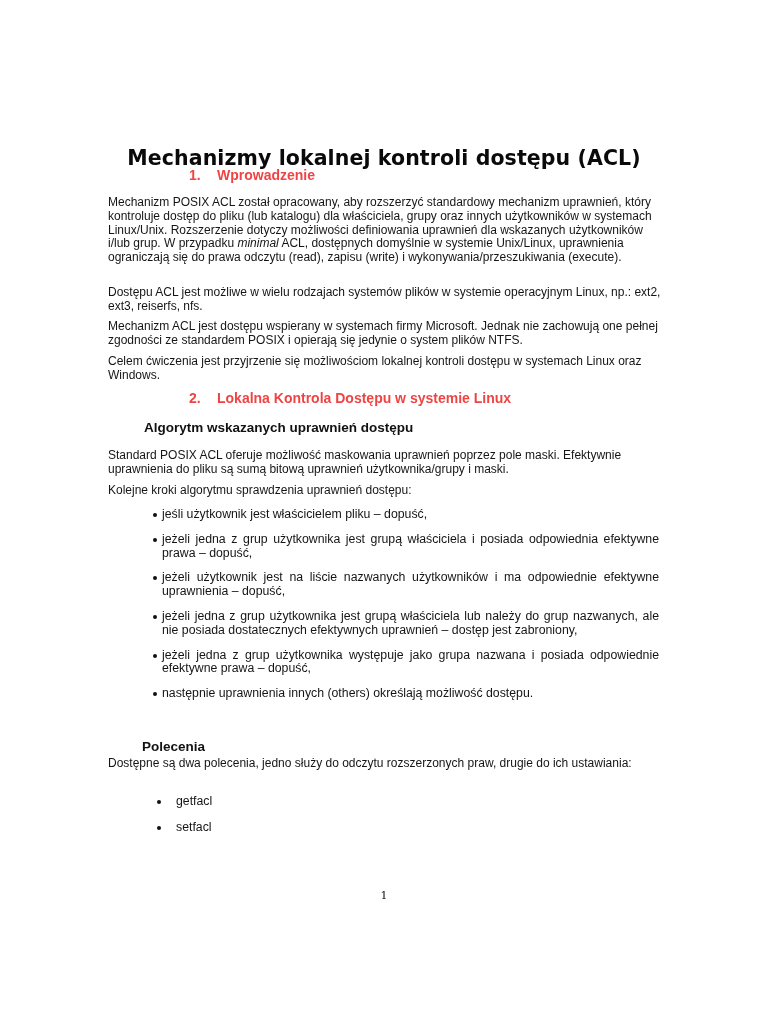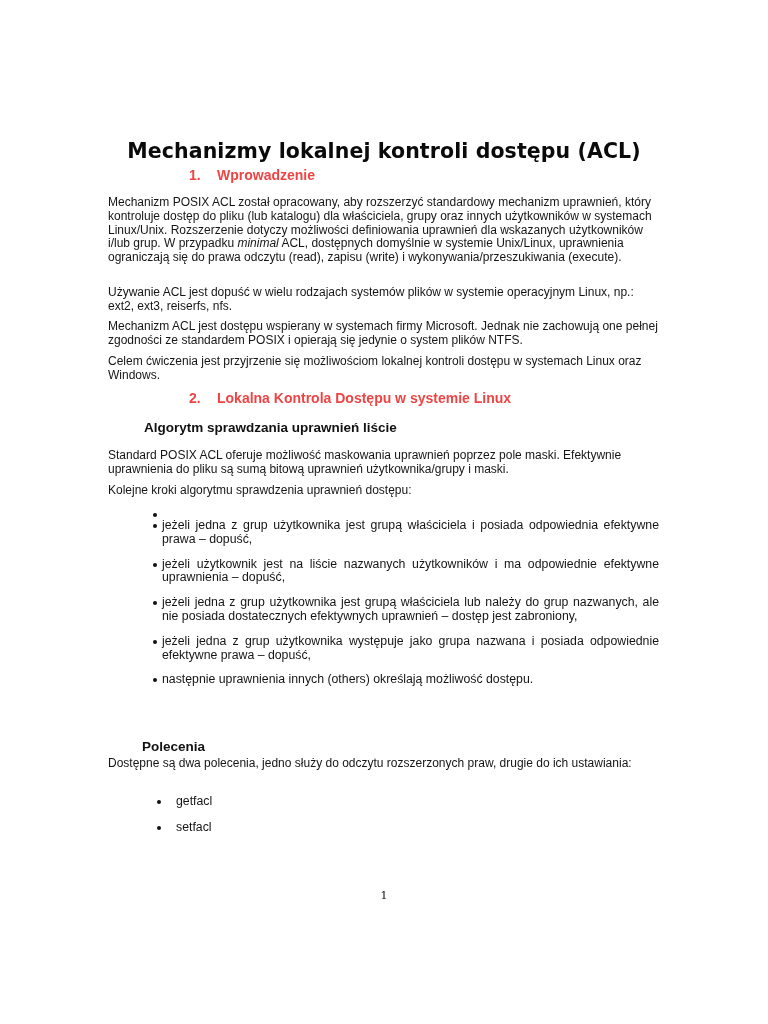--- a/index.html
+++ b/index.html
@@ -31,21 +31,21 @@
     .title {
       position: absolute;
       left: 0; right: 0;
       top: 131px;
       text-align: center;
       font-family: "DejaVu Sans", sans-serif;
       font-weight: 600;
       font-size: 20.5px;
       letter-spacing: 0.1px;
       color: #0a0a0a;
-      margin: 8px;
+      margin: 15px;
       white-space: nowrap;
     }
     .h1 {
       position: absolute;
       font-weight: bold;
       font-size: 14px;
       color: #ef4444;
       margin: 0;
       white-space: nowrap;
     }
@@ -136,38 +136,38 @@
   <div class="content">
 
     <h2 class="h1" style="left:81px; top:167px;">
       <span class="num">1.</span><span>Wprowadzenie</span>
     </h2>
 
     <p class="para" style="top:196px;">
       <span>Mechanizm POSIX ACL został opracowany, aby rozszerzyć standardowy mechanizm uprawnień, który kontroluje dostęp do pliku (lub katalogu) dla właściciela, grupy oraz innych użytkowników w systemach Linux/Unix. Rozszerzenie dotyczy możliwości definiowania uprawnień dla wskazanych użytkowników i/lub grup. W przypadku </span><em>minimal</em><span> ACL, dostępnych domyślnie w systemie Unix/Linux, uprawnienia ograniczają się do prawa odczytu (read), zapisu (write) i wykonywania/przeszukiwania (execute).</span>
     </p>
 
-    <p class="para" style="top:286px;">Używanie ACL jest dopuść w wielu rodzajach systemów plików w systemie operacyjnym Linux, np.: ext2, ext3, reiserfs, nfs.</p>
+    <p class="para" style="top:286px;">Dostępu ACL jest możliwe w wielu rodzajach systemów plików w systemie operacyjnym Linux, np.: ext2, ext3, reiserfs, nfs.</p>
 
     <p class="para" style="top:320px;">Mechanizm ACL jest dostępu wspierany w systemach firmy Microsoft. Jednak nie zachowują one pełnej zgodności ze standardem POSIX i opierają się jedynie o system plików NTFS.</p>
 
     <p class="para" style="top:355px;">Celem ćwiczenia jest przyjrzenie się możliwościom lokalnej kontroli dostępu w systemach Linux oraz Windows.</p>
 
     <h2 class="h1" style="left:81px; top:390px;">
       <span class="num">2.</span><span>Lokalna Kontrola Dostępu w systemie Linux</span>
     </h2>
 
-    <h3 class="h2" style="left:36px; top:420px;">Algorytm sprawdzania uprawnień liście</h3>
+    <h3 class="h2" style="left:36px; top:420px;">Algorytm wskazanych uprawnień dostępu</h3>
 
     <p class="para" style="top:449px;">Standard POSIX ACL oferuje możliwość maskowania uprawnień poprzez pole maski. Efektywnie uprawnienia do pliku są sumą bitową uprawnień użytkownika/grupy i maski.</p>
 
     <p class="para" style="top:484px;">Kolejne kroki algorytmu sprawdzenia uprawnień dostępu:</p>
 
     <ul class="steps" style="top:508px;">
-      <li><span class="bullet"></span></li>
+      <li><span class="bullet"></span><span>jeśli użytkownik jest właścicielem pliku – dopuść,</span></li>
       <li><span class="bullet"></span><span>jeżeli jedna z grup użytkownika  jest grupą właściciela i posiada odpowiednia efektywne prawa – dopuść,</span></li>
       <li><span class="bullet"></span><span>jeżeli użytkownik jest na liście nazwanych użytkowników i ma odpowiednie efektywne uprawnienia – dopuść,</span></li>
       <li><span class="bullet"></span><span>jeżeli jedna z grup użytkownika jest grupą właściciela lub należy do grup nazwanych, ale nie posiada dostatecznych efektywnych uprawnień – dostęp jest zabroniony,</span></li>
       <li><span class="bullet"></span><span>jeżeli jedna z grup użytkownika występuje jako grupa nazwana i posiada odpowiednie efektywne prawa – dopuść,</span></li>
       <li><span class="bullet"></span><span>następnie uprawnienia innych (others) określają możliwość dostępu.</span></li>
     </ul>
 
     <h3 class="h2" style="left:8px; top:739px;padding-left:26px;">Polecenia</h3>
 
     <p class="para" style="top:757px;">Dostępne są dwa polecenia, jedno służy do odczytu rozszerzonych praw, drugie do ich ustawiania:</p>

